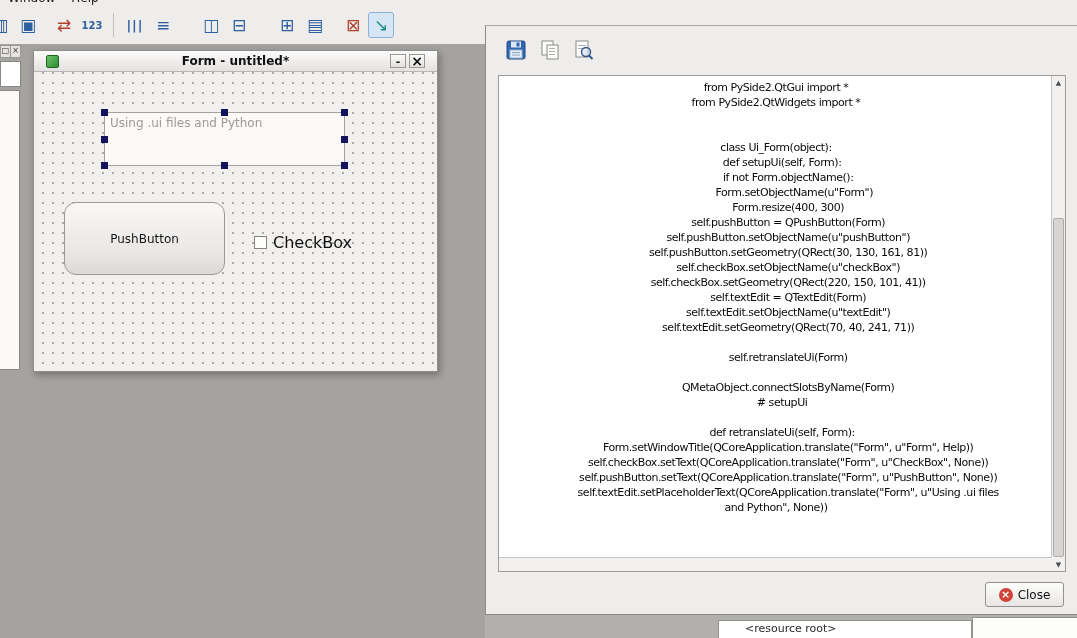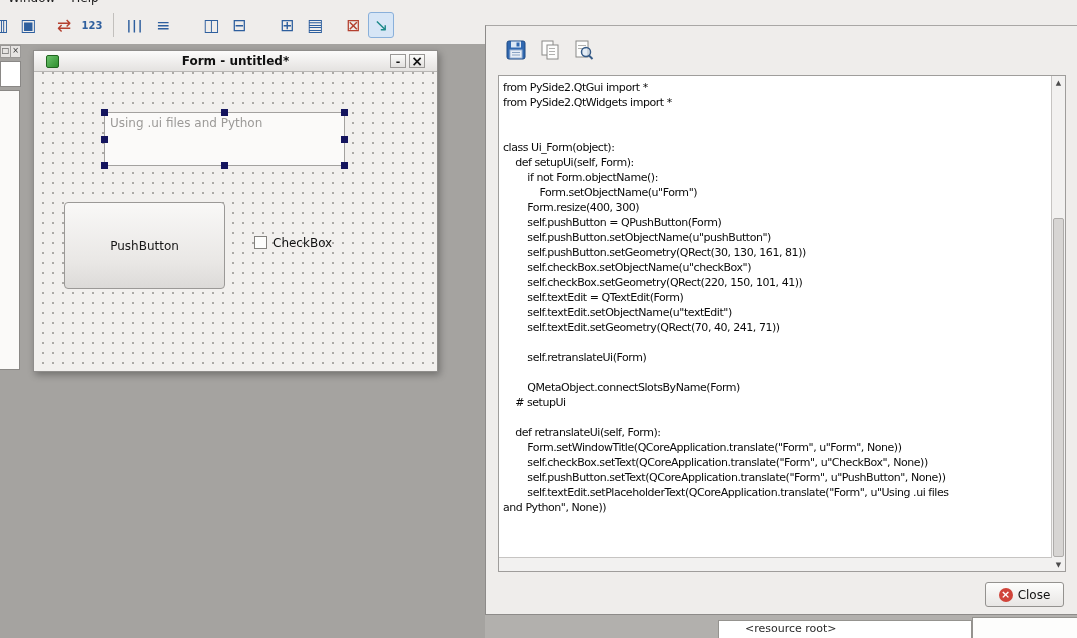--- a/index.html
+++ b/index.html
@@ -51,37 +51,37 @@
     background-image:radial-gradient(#acaaa7 1px,transparent 1.2px);background-size:10px 10px;background-position:4px 6px;}
 
   .textedit{position:absolute;left:70px;top:40px;width:241px;height:54px;box-sizing:border-box;
     background:#fbfaf9;border:1px solid #a3a19f;}
   .placeholder{padding:3px 5px;font-size:12px;color:#9c9a98;}
   .handle{position:absolute;width:7px;height:7px;background:#14145e;}
   .h-tl{left:-4px;top:-4px}.h-tm{left:calc(50% - 3.5px);top:-4px}.h-tr{right:-4px;top:-4px}
   .h-ml{left:-4px;top:calc(50% - 3.5px)}.h-mr{right:-4px;top:calc(50% - 3.5px)}
   .h-bl{left:-4px;bottom:-4px}.h-bm{left:calc(50% - 3.5px);bottom:-4px}.h-br{right:-4px;bottom:-4px}
 
-  .pushbutton{position:absolute;left:30px;top:130px;width:161px;height:87px;box-sizing:border-box;
-    background:linear-gradient(#f9f8f7,#e9e7e5 70%,#dcdad8);border:1px solid #9b9997;border-radius:4px;
+  .pushbutton{position:absolute;left:30px;top:130px;width:161px;height:73px;box-sizing:border-box;
+    background:linear-gradient(#f9f8f7,#e9e7e5 70%,#dcdad8);border:1px solid #9b9997;border-radius:12px;
     display:flex;align-items:center;justify-content:center;font-size:12px;color:#161616;}
   .checkbox{position:absolute;left:220px;top:150px;width:101px;height:41px;box-sizing:border-box;
     display:flex;align-items:center;gap:6px;}
   .cb-box{width:13px;height:13px;box-sizing:border-box;background:#fdfdfc;border:1px solid #84827f;}
-  .cb-label{font-size:12px;}
+  .cb-label{font-size:16px;}
 
   
   .code-dialog{position:absolute;left:485px;top:25px;width:592px;height:590px;box-sizing:border-box;
     background:#efedeb;border-left:1px solid #8d8b89;border-top:1px solid #a9a7a5;border-bottom:1px solid #8d8b89;}
   .cd-toolbar{position:absolute;top:12px;left:18px;display:flex;gap:10px;}
   .cd-btn{width:24px;height:24px;display:flex;align-items:center;justify-content:center;}
 
   .code-box{position:absolute;left:12px;top:49px;width:568px;height:497px;box-sizing:border-box;
     background:#fff;border:1px solid #9f9d9b;}
-  .code-content{position:absolute;left:1px;top:1px;right:14px;bottom:14px;overflow:hidden;padding:3px 2px 0 3px;}
+  .code-content{position:absolute;left:1px;top:1px;right:14px;bottom:14px;overflow:hidden;padding:3px 2px 0 3px;text-align:center;}
   .code-line{font-size:11px;letter-spacing:-0.45px;line-height:15px;height:15px;white-space:pre;color:#0a0a0a;}
 
   .vscroll{position:absolute;top:0;right:0;bottom:0;width:13px;background:#f2f1f0;border-left:1px solid #c6c4c2;}
   .sb-arrow{position:absolute;left:0;width:100%;height:13px;display:flex;align-items:center;justify-content:center;
     font-size:7px;color:#4c4c4c;}
   .sb-arrow.up{top:0}.sb-arrow.down{bottom:0}
   .sb-thumb{position:absolute;left:1px;right:1px;top:142px;bottom:14px;background:#d7d5d3;
     border:1px solid #aeacaa;border-radius:2px;}
   .hscroll{position:absolute;left:0;right:13px;bottom:0;height:13px;background:#f2f1f0;border-top:1px solid #c6c4c2;}
 
@@ -210,21 +210,21 @@
           <div class="code-line">        self.textEdit = QTextEdit(Form)</div>
           <div class="code-line">        self.textEdit.setObjectName(u"textEdit")</div>
           <div class="code-line">        self.textEdit.setGeometry(QRect(70, 40, 241, 71))</div>
           <div class="code-line"></div>
           <div class="code-line">        self.retranslateUi(Form)</div>
           <div class="code-line"></div>
           <div class="code-line">        QMetaObject.connectSlotsByName(Form)</div>
           <div class="code-line">    # setupUi</div>
           <div class="code-line"></div>
           <div class="code-line">    def retranslateUi(self, Form):</div>
-          <div class="code-line">        Form.setWindowTitle(QCoreApplication.translate("Form", u"Form", None))</div>
+          <div class="code-line">        Form.setWindowTitle(QCoreApplication.translate("Form", u"Form", Help))</div>
           <div class="code-line">        self.checkBox.setText(QCoreApplication.translate("Form", u"CheckBox", None))</div>
           <div class="code-line">        self.pushButton.setText(QCoreApplication.translate("Form", u"PushButton", None))</div>
           <div class="code-line">        self.textEdit.setPlaceholderText(QCoreApplication.translate("Form", u"Using .ui files</div>
           <div class="code-line">and Python", None))</div>
         </div>
       <div class="vscroll">
         <div class="sb-arrow up">▲</div>
         <div class="sb-thumb"></div>
         <div class="sb-arrow down">▼</div>
       </div>

